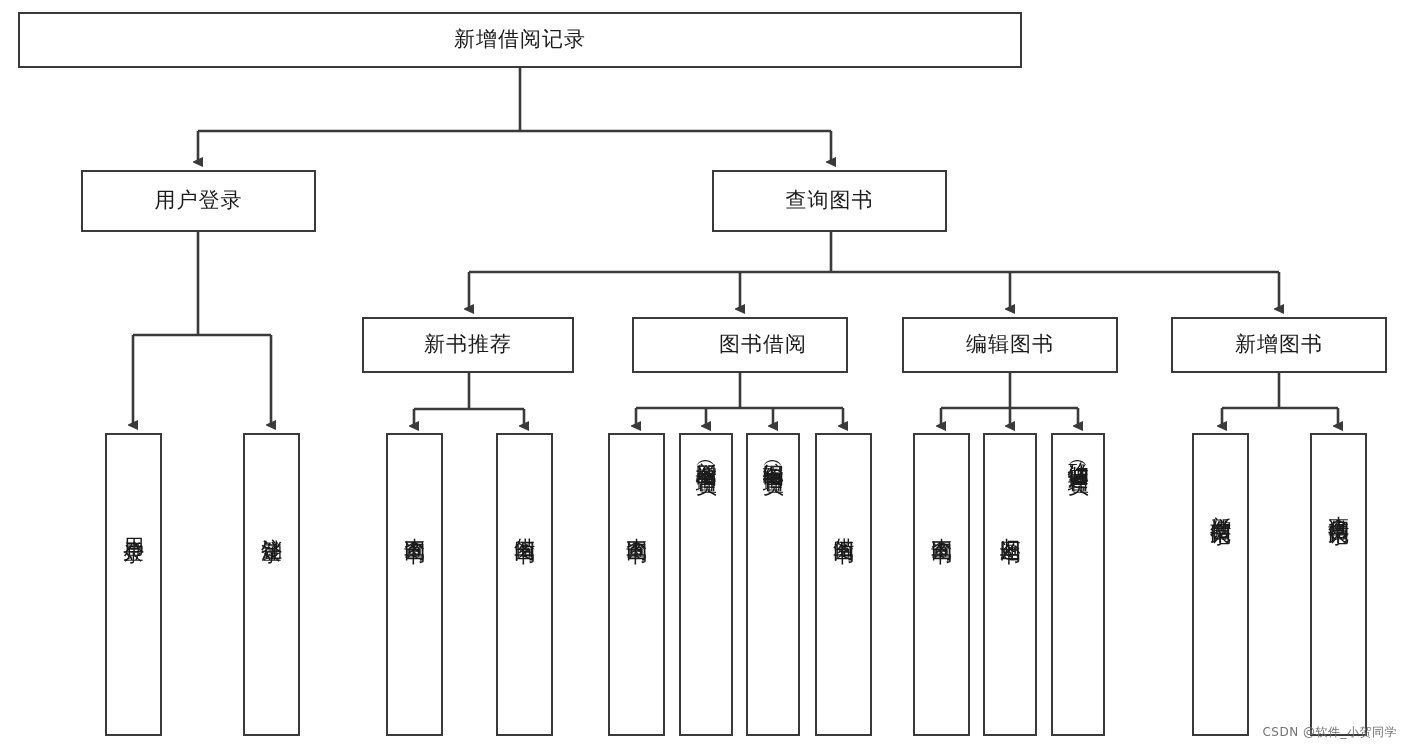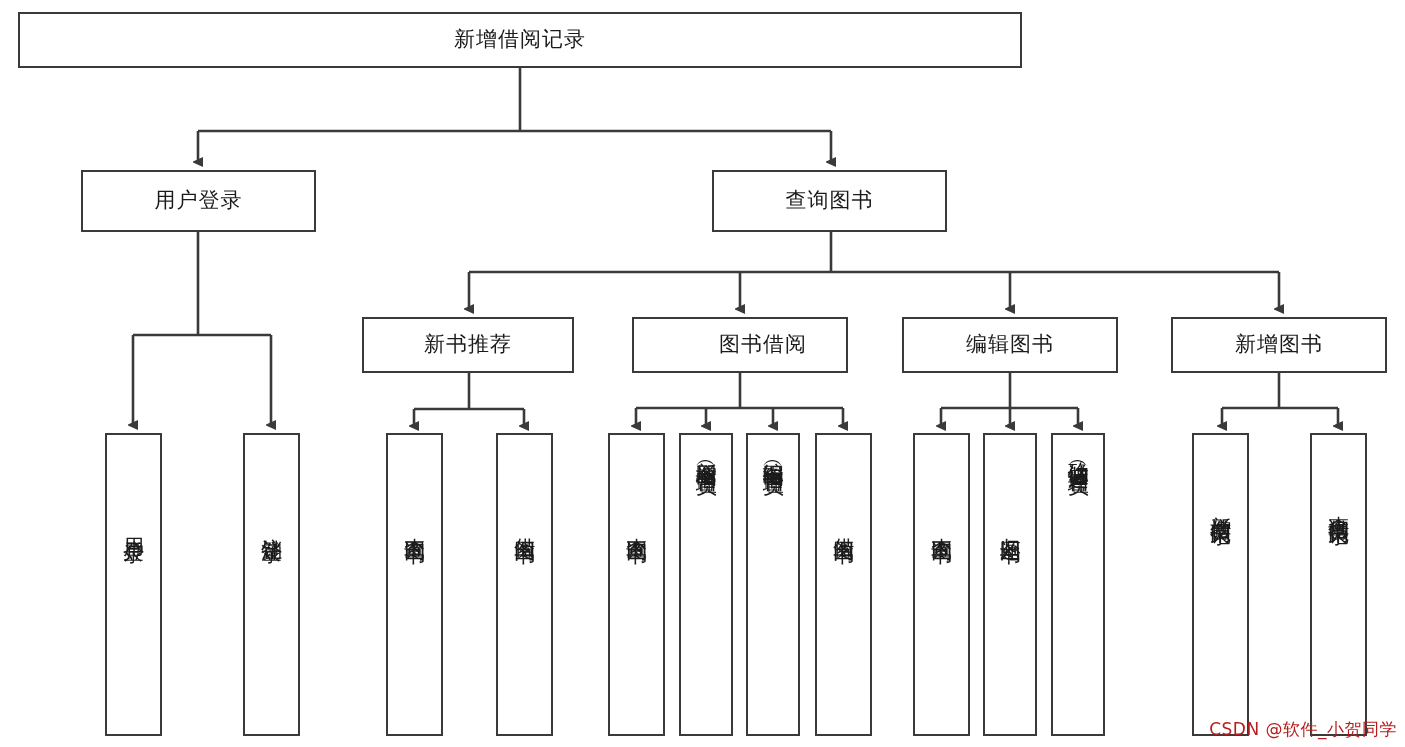--- a/index.html
+++ b/index.html
@@ -64,22 +64,22 @@
   .node.v.mid2 .lbl {
     margin-top: 56px;
   }
   .node.v.top .lbl {
     margin-top: 2px;
   }
   .watermark {
     position: absolute;
     right: 8px;
     bottom: 6px;
-    font-size: 17px;
-    color: #b91c1c;
+    font-size: 12px;
+    color: #737373;
     letter-spacing: 0.5px;
     white-space: nowrap;
     user-select: none;
   }
 </style>
 </head>
 <body>
 
 <div id="canvas">
 

